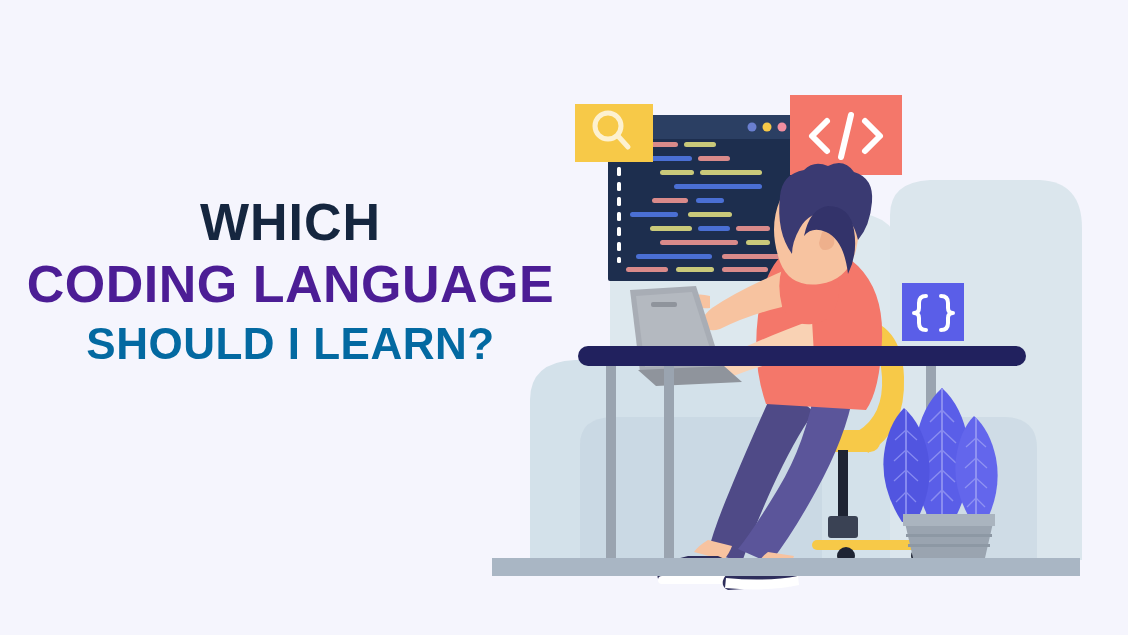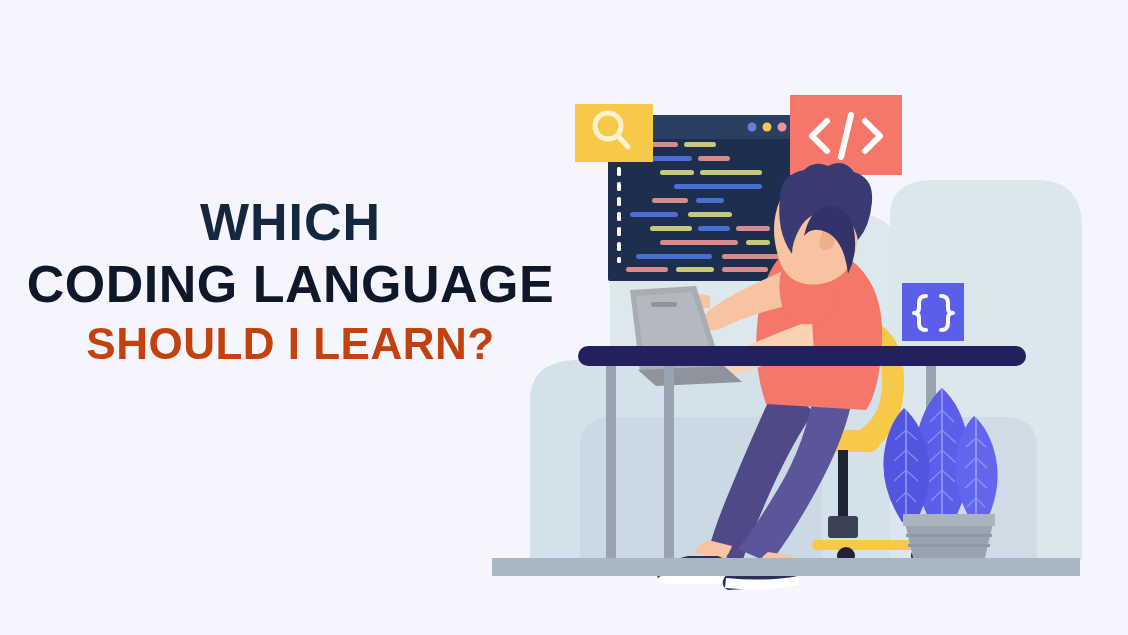--- a/index.html
+++ b/index.html
@@ -40,27 +40,27 @@
     white-space: nowrap;
     margin-left: 21px;
   }
   .hl-1 {
     font-size: 52px;
     color: #15263f;
     letter-spacing: 1px;
   }
   .hl-2 {
     font-size: 52px;
-    color: #0f172a;
+    color: #4c1d95;
     margin-top: 10px;
     letter-spacing: 0.5px;
   }
   .hl-3 {
     font-size: 44px;
-    color: #c2410c;
+    color: #0369a1;
     margin-top: 12px;
     letter-spacing: 0.5px;
   }
 
   
   #illustration {
     position: absolute;
     left: 460px;
     top: 0;
     width: 668px;

